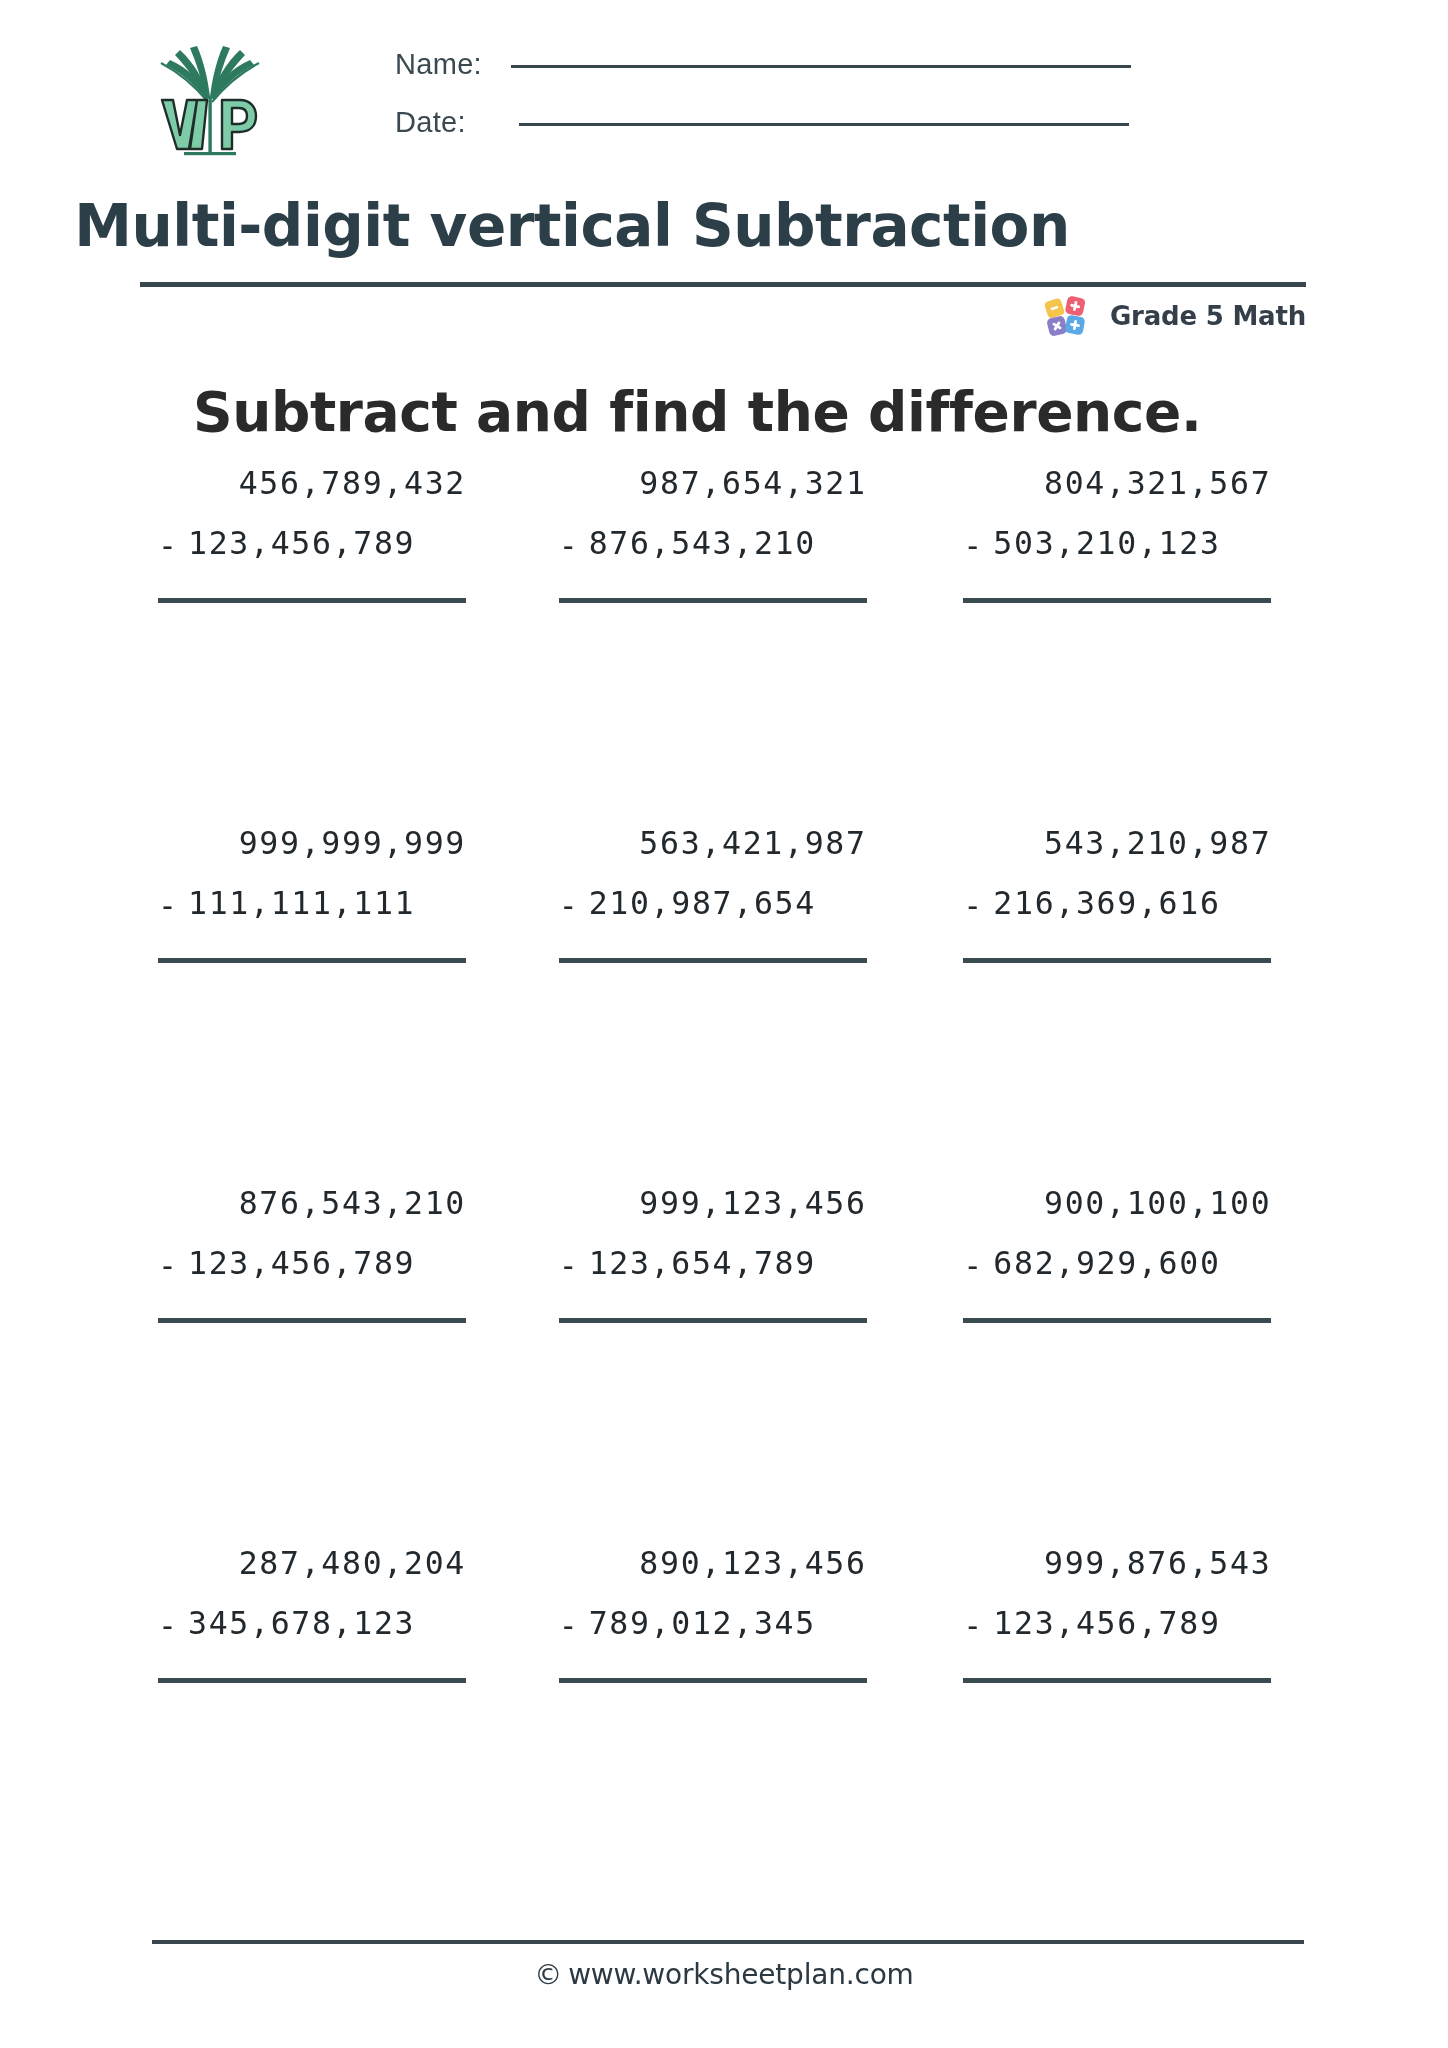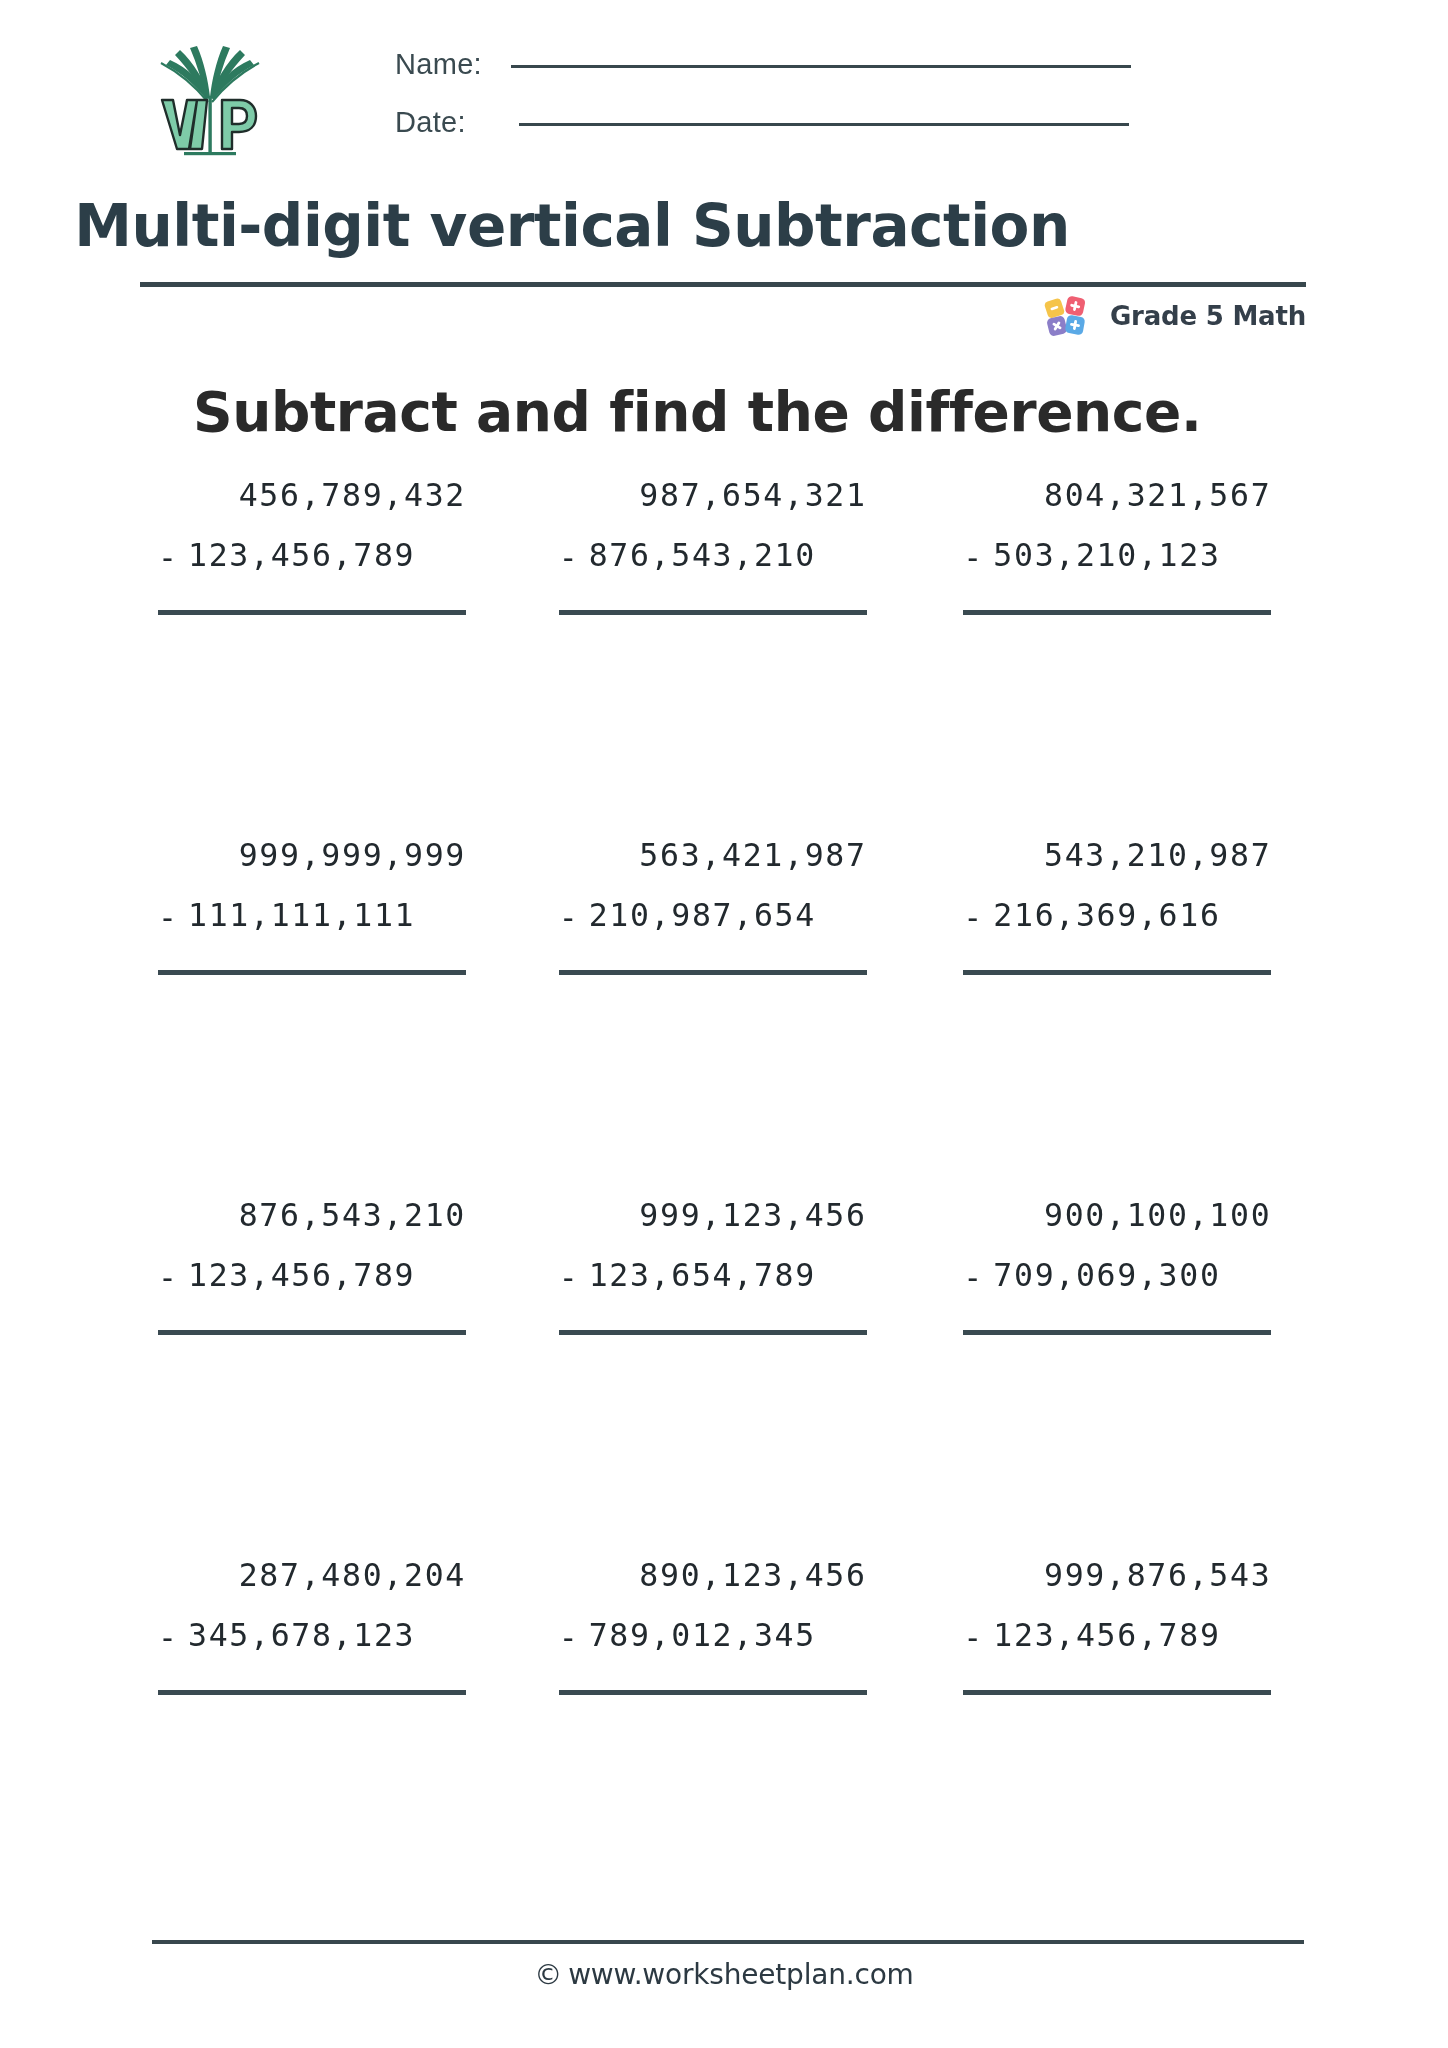--- a/index.html
+++ b/index.html
@@ -133,21 +133,21 @@
     grid-template-columns: repeat(3, 1fr);
     grid-auto-rows: 360px;
   }
 
   .problem {
     position: relative;
     padding-top: 6px;
   }
   .prob-inner {
     width: 310px;
-    margin: 12px auto;
+    margin: 0 auto;
   }
   .prob-line {
     font-family: "DejaVu Sans Mono", monospace;
     font-size: 31.5px;
     color: #22292e;
     letter-spacing: 1.7px;
     white-space: pre;
     line-height: 1.0;
   }
   .prob-top {
@@ -366,21 +366,21 @@
         </div>
         <div class="prob-rule"></div>
       </div>
     </div>
 
     <div class="problem">
       <div class="prob-inner">
         <div class="prob-line prob-top">900,100,100</div>
         <div class="prob-bottom">
           <span class="prob-op">-</span>
-          <span class="prob-line">709,069,300</span>
+          <span class="prob-line">682,929,600</span>
         </div>
         <div class="prob-rule"></div>
       </div>
     </div>
 
     <div class="problem">
       <div class="prob-inner">
         <div class="prob-line prob-top">287,480,204</div>
         <div class="prob-bottom">
           <span class="prob-op">-</span>

